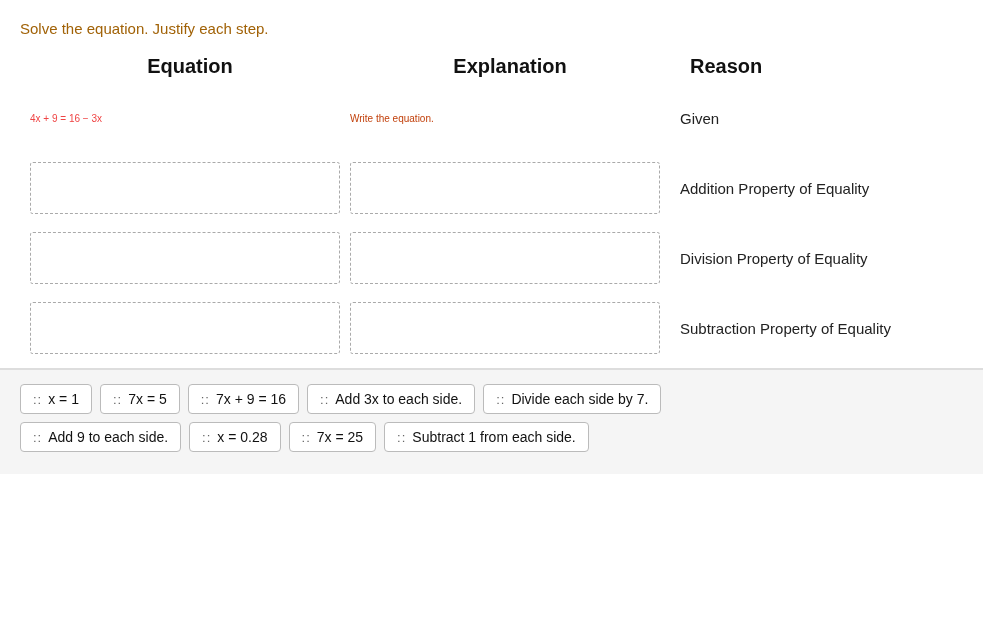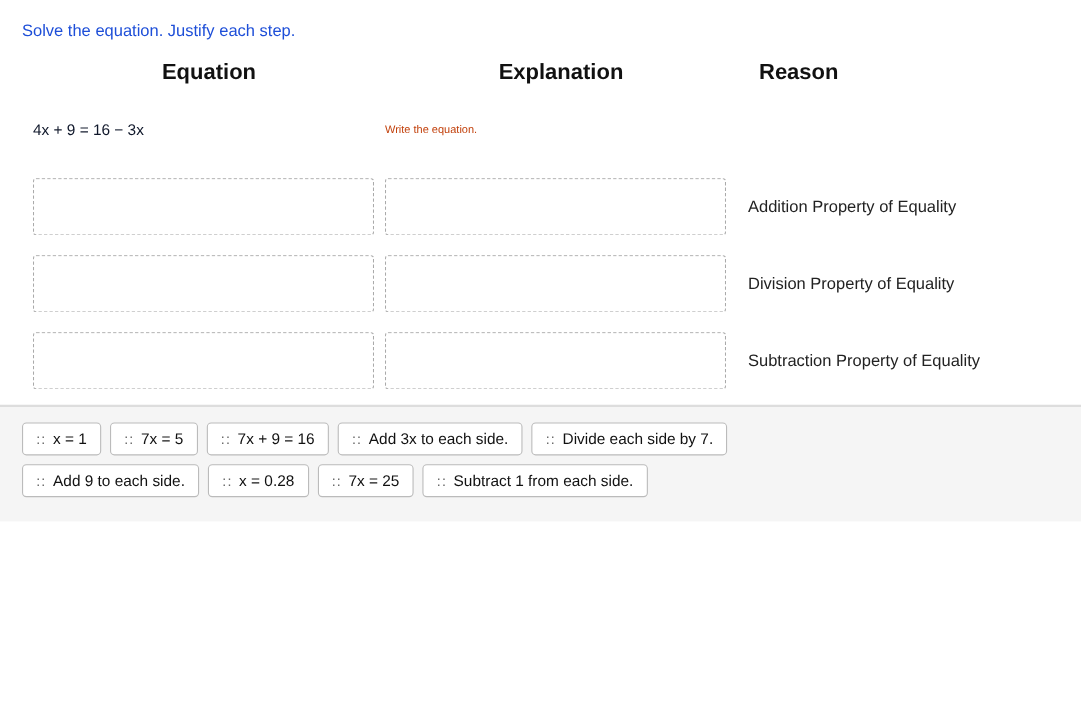--- a/index.html
+++ b/index.html
@@ -10,21 +10,21 @@
       min-height: 639px;
       overflow: hidden;
     }
 
     .main-container {
       padding: 20px 20px 0 20px;
     }
 
     .instruction {
       font-size: 15px;
-      color: #1d4ed8;
+      color: #a16207;
       margin-bottom: 18px;
     }
 
     .table-header {
       display: grid;
       grid-template-columns: 320px 320px 1fr;
       margin-bottom: 10px;
       padding-left: 10px;
     }
 
@@ -48,22 +48,22 @@
 
     .row {
       display: grid;
       grid-template-columns: 320px 320px 1fr;
       align-items: center;
       margin-bottom: 10px;
       min-height: 60px;
     }
 
     .row .equation-cell {
-      font-size: 14px;
-      color: #0f172a;
+      font-size: 10px;
+      color: #ef4444;
       padding-left: 10px;
     }
 
     .row .explanation-cell {
       font-size: 10px;
       color: #c2410c;
       padding-left: 10px;
     }
 
     .row .reason-cell {
@@ -125,20 +125,21 @@
     <div class="col-head">Reason</div>
   </div>
 
   <div class="row">
     <div class="equation-cell">
       <span>4x + 9 = 16 − 3x</span>
     </div>
     <div class="explanation-cell">
       <span>Write the equation.</span>
     </div>
+    <div class="reason-cell">Given</div>
   </div>
 
   <div class="row">
     <div class="equation-cell">
       <div class="dashed-box"></div>
     </div>
     <div class="explanation-cell">
       <div class="dashed-box"></div>
     </div>
     <div class="reason-cell">Addition Property of Equality</div>

